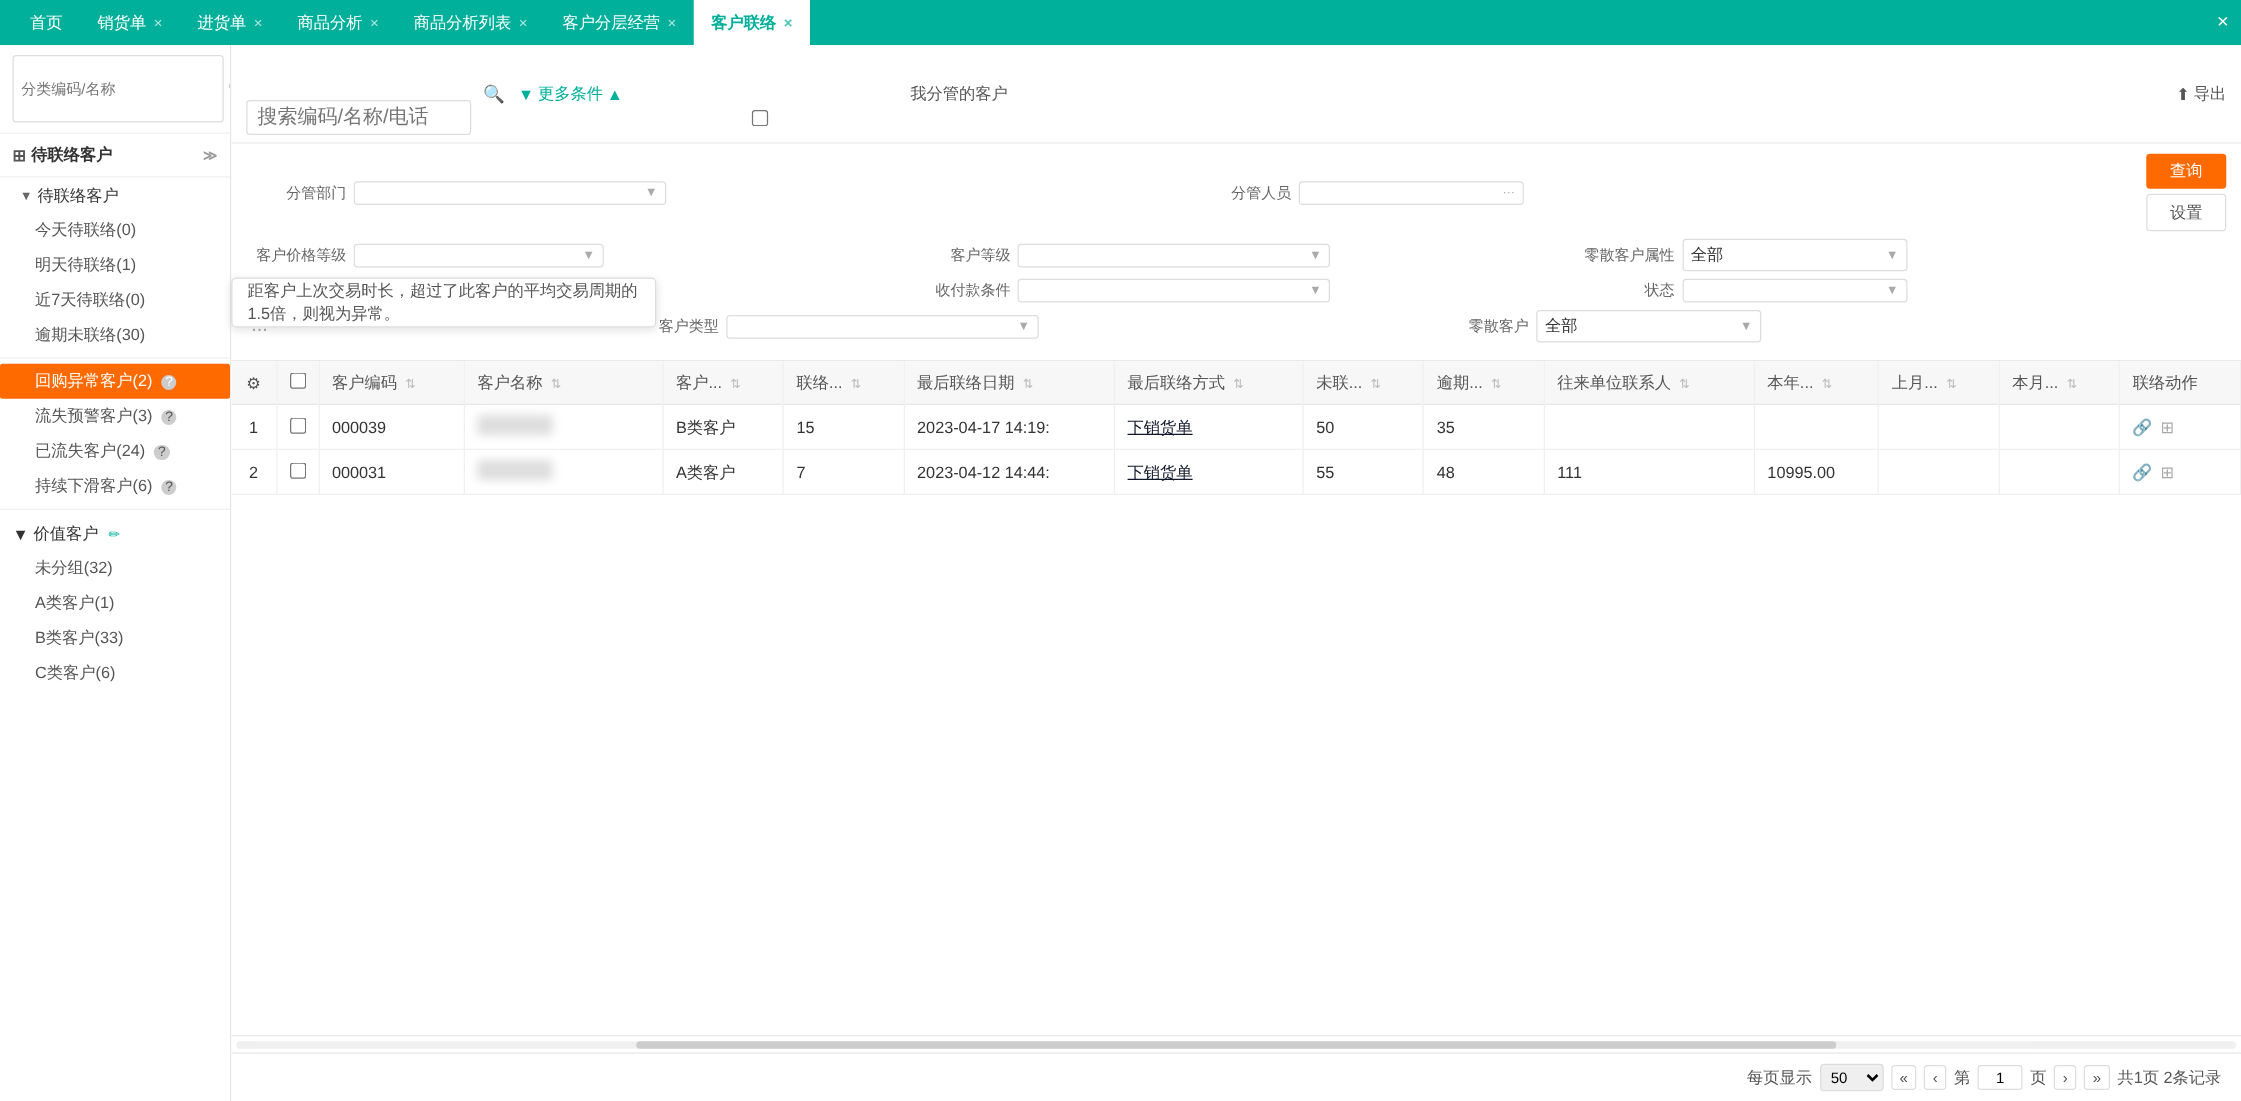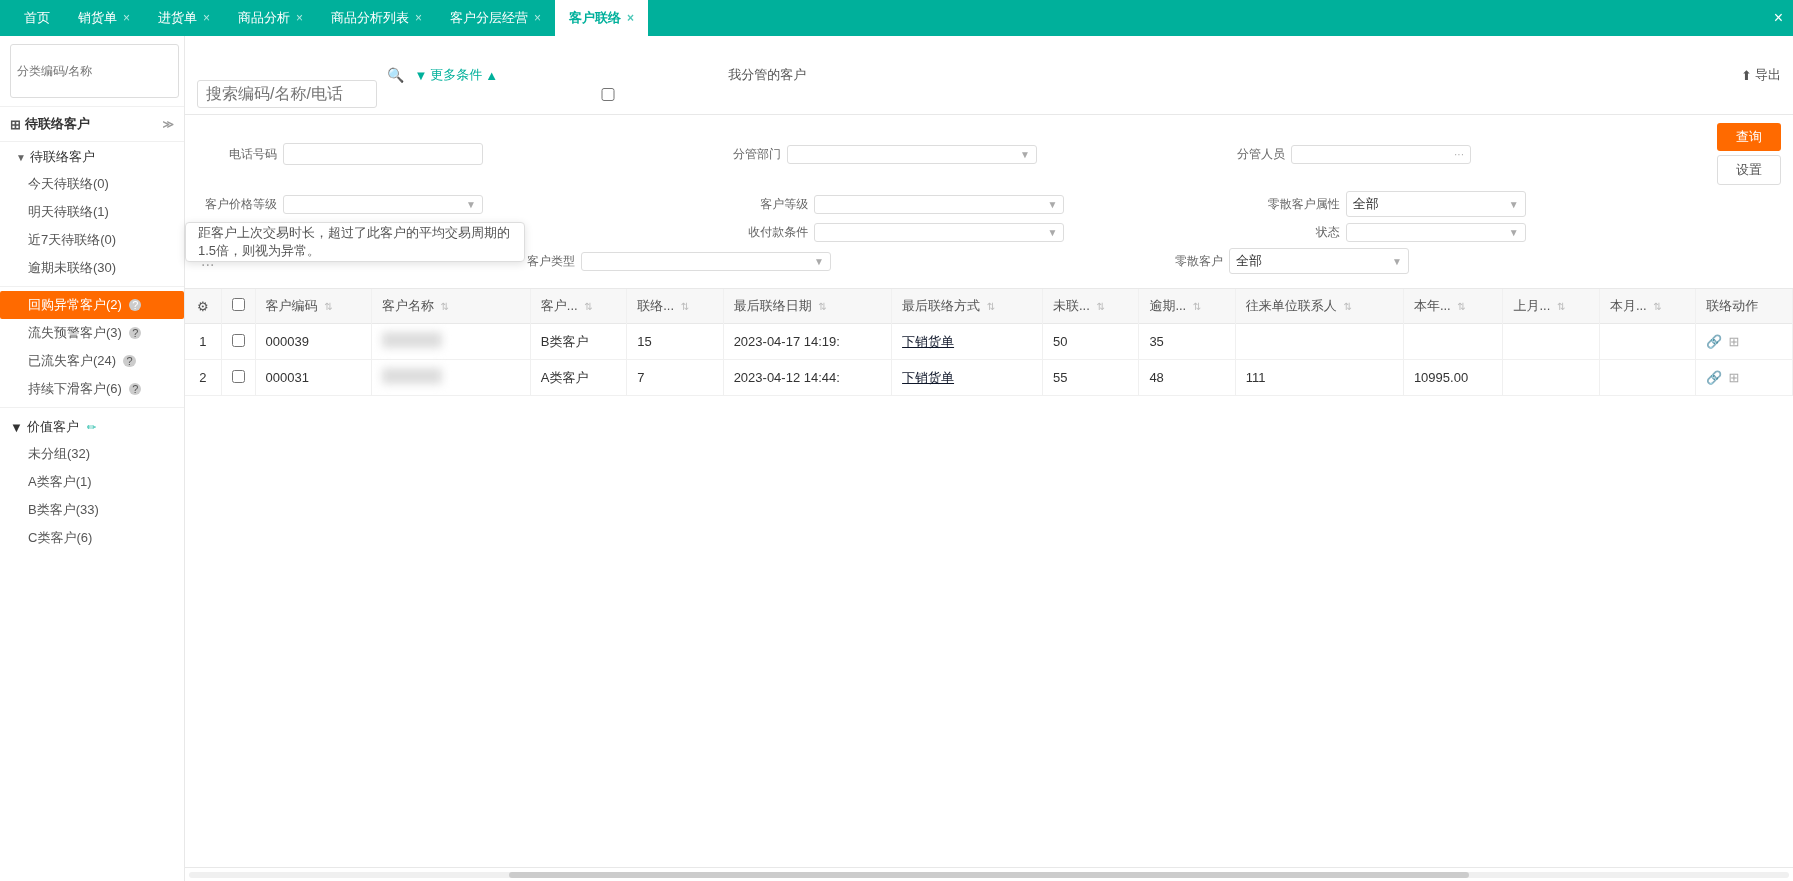--- a/index.html
+++ b/index.html
@@ -506,24 +506,20 @@
       <div class="export-btn">
         <span>⬆</span>
         <span>导出</span>
       </div>
     </div>
 
     <div class="expanded-filter">
 
       <div class="filter-row">
         <div class="filter-col">
-          <span class="filter-label">电话号码</span>
-          <input class="filter-input" type="text" style="width: 200px;">
-        </div>
-        <div class="filter-col">
           <span class="filter-label">分管部门</span>
           <div class="filter-select" style="width:250px;">
             <span></span>
             <span class="down-arrow">▼</span>
           </div>
         </div>
         <div class="filter-col">
           <span class="filter-label">分管人员</span>
           <div class="filter-select" style="width:180px;">
             <span></span>
@@ -738,14 +734,30 @@
         </tbody>
       </table>
     </div>
 
     <div class="bottom-scrollbar">
       <div class="scroll-track">
         <div class="scroll-thumb"></div>
       </div>
     </div>
 
+    <div class="pagination">
+      <span>每页显示</span>
+      <select>
+        <option>50</option>
+        <option>20</option>
+        <option>100</option>
+      </select>
+      <button class="page-btn">«</button>
+      <button class="page-btn">‹</button>
+      <span>第</span>
+      <input type="text" value="1" style="">
+      <span>页</span>
+      <button class="page-btn">›</button>
+      <button class="page-btn">»</button>
+      <span>共1页 2条记录</span>
+    </div>
   </div>
 </div>
 
 </body></html>

